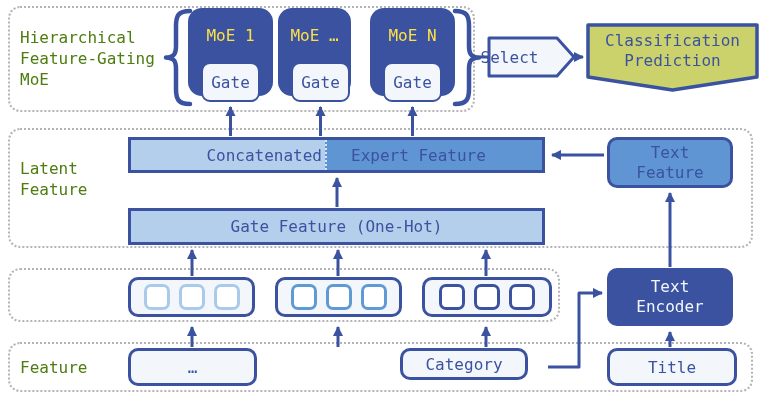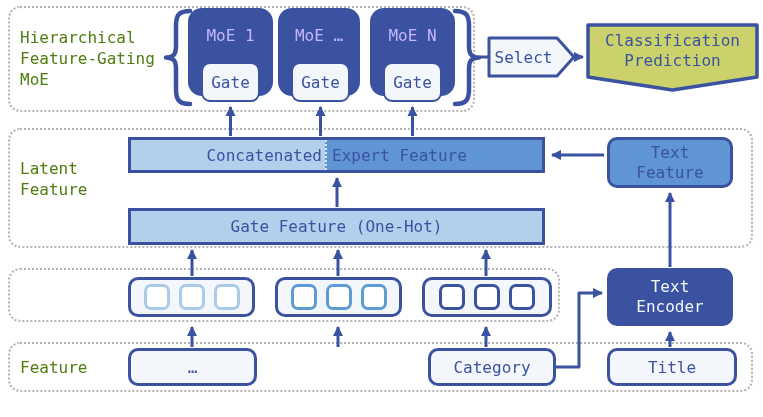--- a/index.html
+++ b/index.html
@@ -7,28 +7,28 @@
     position:relative;width:763px;height:417px;background:#ffffff;overflow:hidden;
     font-family:"DejaVu Sans Mono", monospace;color:#3a52a0;
   }
   .band{position:absolute;border:2px dotted #b4b4b8;border-radius:12px;box-sizing:border-box;}
   .band-label{position:absolute;color:#4d7c0f;font-size:16px;line-height:21px;white-space:pre-line;}
   .svg-layer{position:absolute;left:0;top:0;width:763px;height:417px;pointer-events:none;}
   .box{position:absolute;box-sizing:border-box;display:flex;align-items:center;justify-content:center;
        font-size:16px;color:#3a52a0;}
   .moe-box{background:#3a52a0;border-radius:14px;}
   .moe-title{position:absolute;left:0;top:0;width:100%;height:54px;display:flex;align-items:center;
-       justify-content:center;color:#c4b5fd;font-size:16px;}
+       justify-content:center;color:#fde047;font-size:16px;}
   .gate{background:#f3f7fc;border:2.5px solid #3a52a0;border-radius:9px;}
   .bar{border:3px solid #3a52a0;border-radius:0;overflow:hidden;}
   .concat-bar{padding:0;display:flex;align-items:stretch;background:#b3cfec;}
   .concat-left{width:194px;display:flex;align-items:center;justify-content:flex-end;
        background:#b3cfec;padding-right:3px;box-sizing:border-box;}
   .concat-right{flex:1;display:flex;align-items:center;justify-content:flex-start;
-       background:#6095d3;border-left:2px dotted rgba(244,247,252,.8);padding-left:5px;box-sizing:border-box;}
+       background:#6095d3;border-left:2px dotted rgba(244,247,252,.8);padding-left:24px;box-sizing:border-box;}
   .light-bar{background:#b3cfec;}
   .solid-blue{background:#6095d3;border:3px solid #3a52a0;border-radius:10px;}
   .solid-navy{background:#3a52a0;border-radius:10px;color:#f3f7fc;}
   .pale-box{background:#f3f7fc;border:3px solid #3a52a0;border-radius:10px;}
   .two-line{white-space:pre-line;text-align:center;line-height:20px;}
   .emb{background:#f3f7fc;border:3px solid #3a52a0;border-radius:10px;display:flex;gap:9px;
        align-items:center;justify-content:center;}
   .cell{width:26px;height:26px;border:3px solid #3a52a0;border-radius:7px;background:#ffffff;
        box-sizing:border-box;display:inline-block;}
   .overlay-label{position:absolute;display:flex;align-items:center;justify-content:center;
@@ -92,31 +92,31 @@
     <polygon points="489,38 557,38 574,57 557,76 489,76" fill="#f3f7fc" stroke="#3a52a0" stroke-width="3" stroke-linejoin="round"></polygon>
 
     <line x1="574" y1="57" x2="583" y2="57" stroke="#3a52a0" stroke-width="3" marker-end="url(#ah)"></line>
 
     <polygon points="588,25 757,25 757,77 672.5,90 588,77" fill="#cbd26b" stroke="#3a52a0" stroke-width="3.5" stroke-linejoin="round"></polygon>
   </svg>
 
   <div class="box moe-box" style="left:188px;top:8px;width:85px;height:88px">
     <div class="moe-title">MoE 1</div>
   </div>
-  <div class="box moe-box" style="left:278px;top:8px;width:82px;height:88px">
+  <div class="box moe-box" style="left:278px;top:8px;width:73px;height:88px">
     <div class="moe-title">MoE …</div>
   </div>
   <div class="box moe-box" style="left:370px;top:8px;width:85px;height:88px">
     <div class="moe-title">MoE N</div>
   </div>
   <div class="box gate" style="left:201px;top:62px;width:59px;height:40px">Gate</div>
   <div class="box gate" style="left:291px;top:62px;width:59px;height:40px">Gate</div>
   <div class="box gate" style="left:383px;top:62px;width:59px;height:40px">Gate</div>
 
-  <div class="overlay-label" style="left:489px;top:38px;width:69px;height:38px">Select</div>
+  <div class="overlay-label" style="left:475px;top:38px;width:69px;height:38px">Select</div>
   <div class="overlay-label two-line" style="left:588px;top:25px;width:169px;height:52px">Classification
 Prediction</div>
 
   <div class="box bar concat-bar" style="left:128px;top:137px;width:417px;height:36px">
     <div class="concat-left">Concatenated</div>
     <div class="concat-right">Expert Feature</div>
   </div>
   <div class="box bar light-bar" style="left:128px;top:208px;width:417px;height:37px">Gate Feature (One-Hot)</div>
   <div class="box solid-blue two-line" style="left:607px;top:137px;width:126px;height:51px">Text
 Feature</div>
@@ -134,16 +134,16 @@
   <div class="box emb" style="left:422px;top:277px;width:130px;height:40px">
     <span class="cell" style="border-color:#3a52a0"></span>
     <span class="cell" style="border-color:#3a52a0"></span>
     <span class="cell" style="border-color:#3a52a0"></span>
   </div>
 
   <div class="box solid-navy two-line" style="left:607px;top:268px;width:126px;height:58px">Text
 Encoder</div>
 
   <div class="box pale-box" style="left:128px;top:348px;width:129px;height:38px">…</div>
-  <div class="box pale-box" style="left:428px;top:348px;width:128px;height:38px">Category</div>
+  <div class="box pale-box" style="left:400px;top:348px;width:128px;height:32px">Category</div>
   <div class="box pale-box" style="left:607px;top:348px;width:130px;height:38px">Title</div>
 
 </div>
 
 </body></html>

